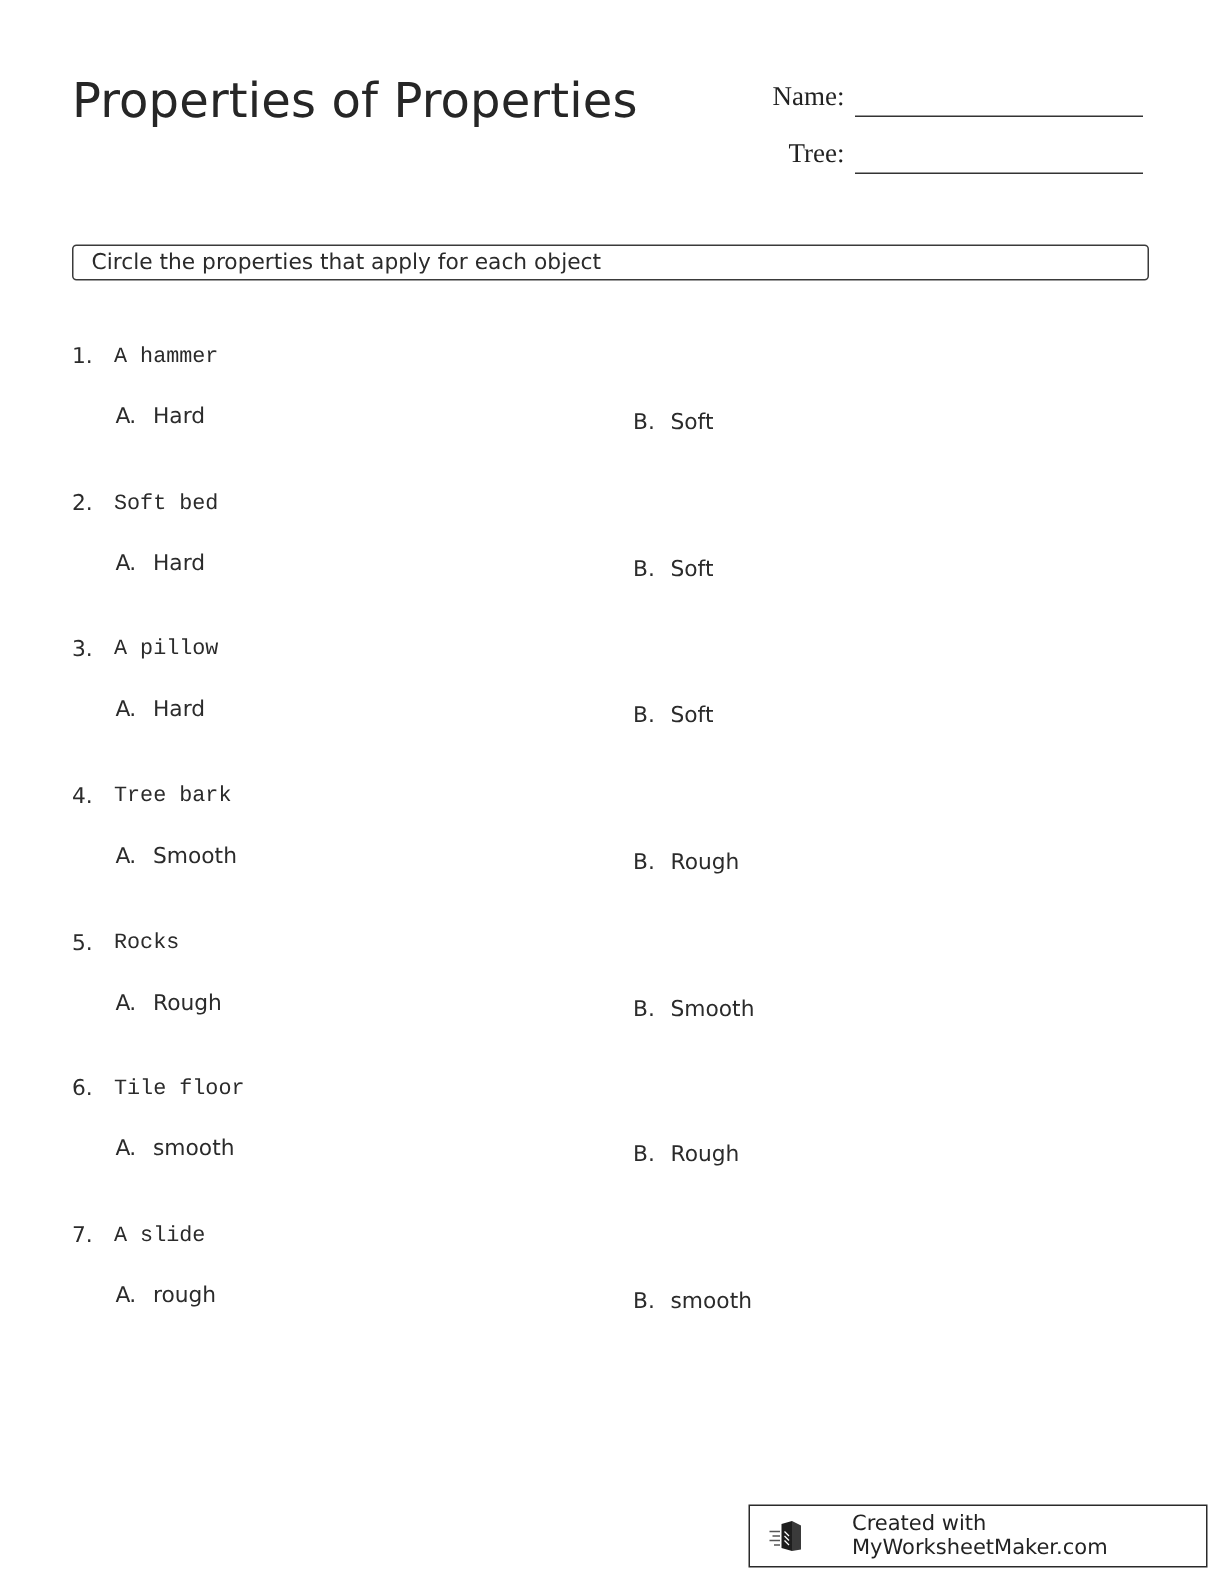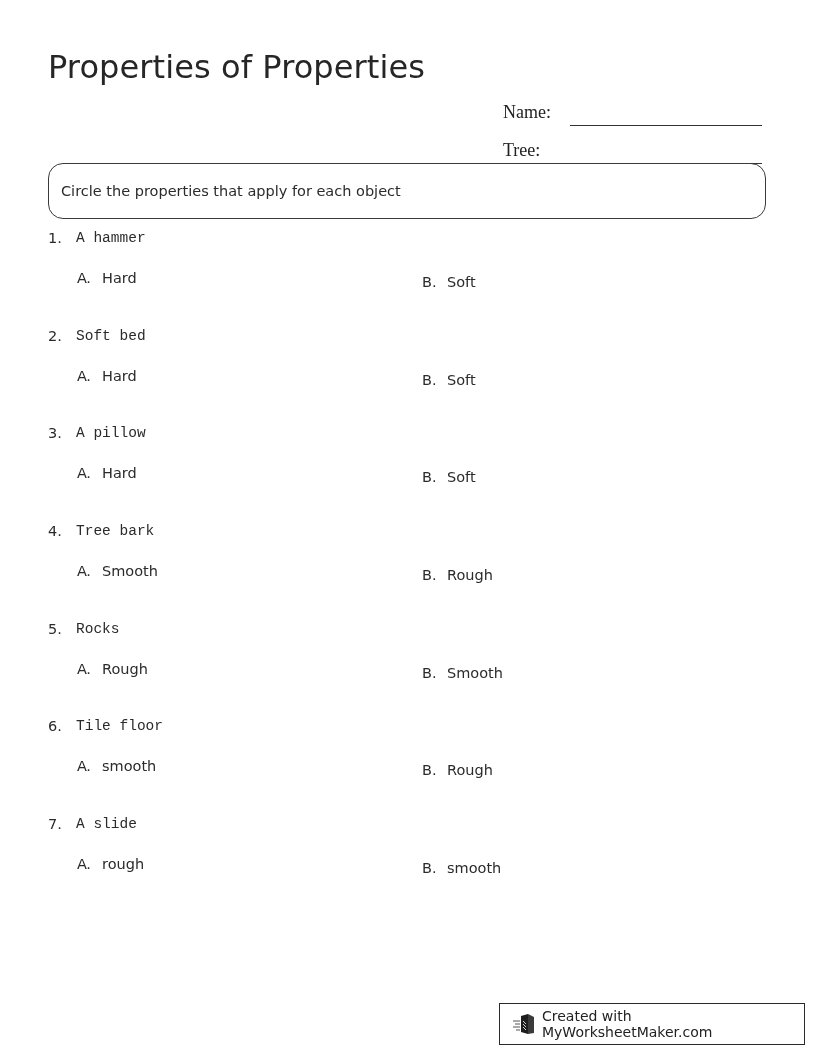--- a/index.html
+++ b/index.html
@@ -29,41 +29,41 @@
     .field {
       position: absolute;
       display: flex;
       align-items: flex-end;
       font-family: "Liberation Serif", "DejaVu Serif", serif;
       font-size: 18px;
       color: #222;
     }
     .field .label {
       width: 60px;
+      text-align: right;
       margin-right: 7px;
       line-height: 20px;
-      margin-top: 48px;
     }
     .field .line {
       width: 192px;
       height: 0;
       border-bottom: 1.5px solid #333;
       margin-bottom: -4px;
     }
     .field-name { left: 503px; top: 54px; }
     .field-date { left: 503px; top: 92px; }
 
     .instructions {
       position: absolute;
       left: 48px;
       top: 163px;
       width: 718px;
-      height: 56px;
+      height: 24px;
       border: 1.5px solid #3a3a3a;
-      border-radius: 15px;
+      border-radius: 3px;
       box-sizing: border-box;
       display: flex;
       align-items: center;
       padding-left: 12px;
       font-size: 14.5px;
       color: #2b2b2b;
     }
 
     .questions {
       position: absolute;
@@ -106,20 +106,21 @@
       top: 1003px;
       width: 306px;
       height: 42px;
       border: 1.5px solid #2a2a2a;
       box-sizing: border-box;
       display: flex;
       align-items: center;
       padding-left: 12px;
       font-size: 14px;
       color: #222;
+      gap: 26px;
     }
     .footer-badge svg {
       margin-right: 6px;
       flex-shrink: 0;
     }
   </style>
 </head>
 <body>
 
 <h1 class="title">Properties of Properties</h1>

